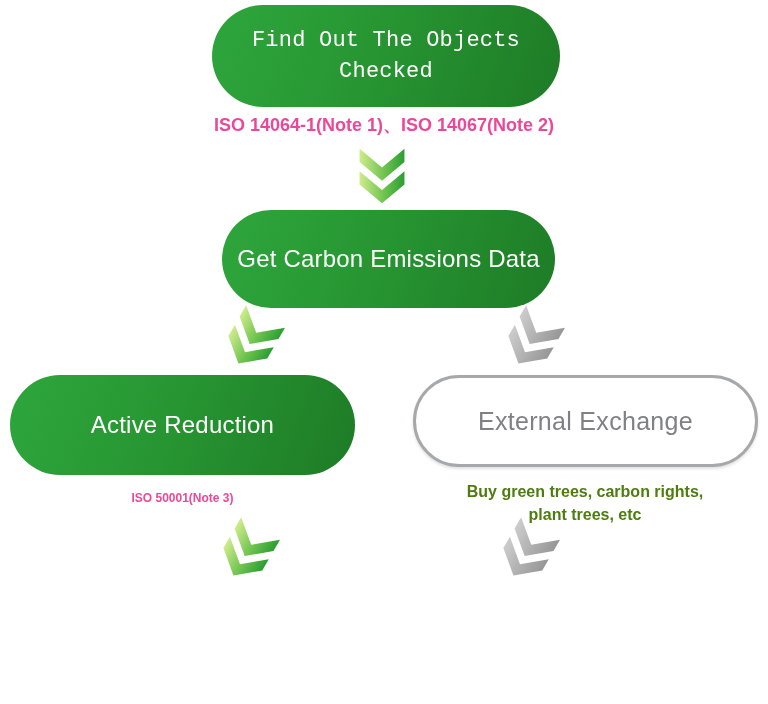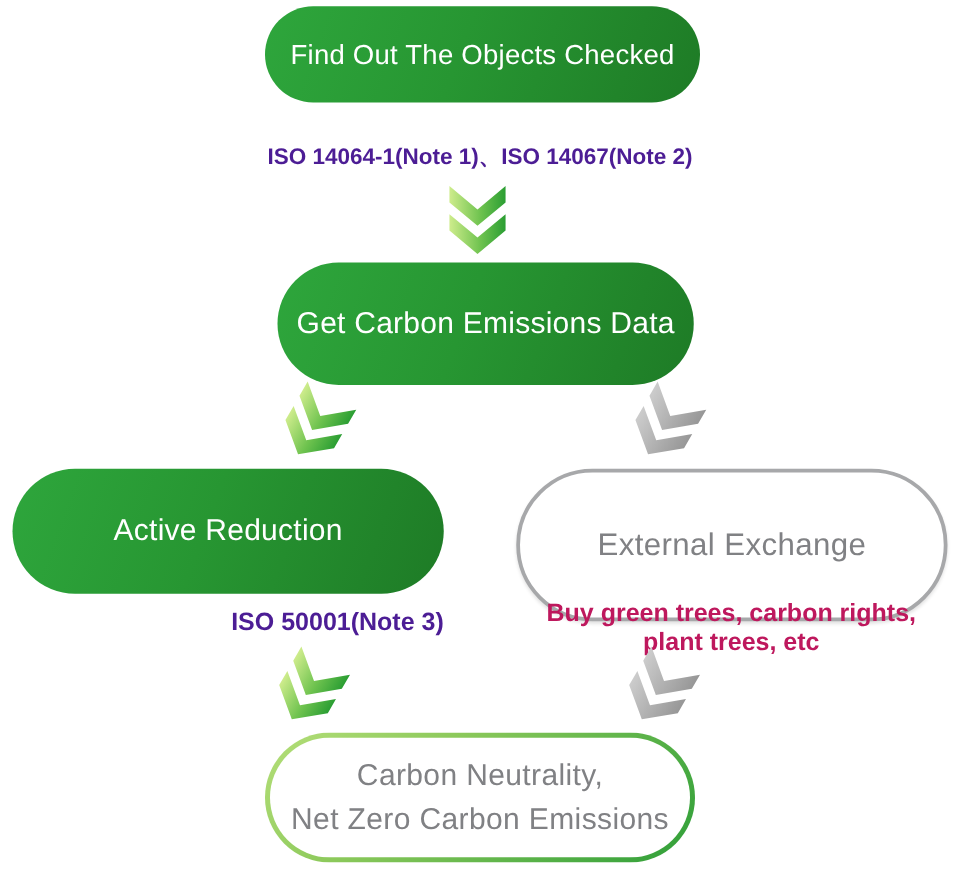--- a/index.html
+++ b/index.html
@@ -22,25 +22,25 @@
     flex-direction: column;
     align-items: center;
     justify-content: center;
     text-align: center;
     box-sizing: border-box;
   }
   .pill-green {
     background: linear-gradient(110deg, #2EA63C 0%, #279632 45%, #1E7B26 100%);
     color: #ffffff;
   }
-  .pill-top    { left: 212px; top: 5px;   width: 348px; height: 77px; }
+  .pill-top    { left: 212px; top: 5px;   width: 348px; height: 102px; font-family: Liberation Mono, monospace; }
   .pill-step2  { left: 222px; top: 210px; width: 333px; height: 98px;  }
   .pill-active { left: 10px;  top: 375px; width: 345px; height: 100px; }
   .pill-external {
-    left: 413px; top: 375px; width: 345px; height: 122px;
+    left: 413px; top: 375px; width: 345px; height: 92px;
     background: #ffffff;
     border: 3px solid #A7A8AA;
     color: #808184;
     box-shadow: 0 2px 3px rgba(0,0,0,0.12);
   }
   .pill-final {
     left: 212px; top: 586px; width: 344px; height: 104px;
     border: 4px solid transparent;
     background: linear-gradient(#ffffff, #ffffff) padding-box,
                 linear-gradient(135deg, #B5DF79 0%, #8CC95B 35%, #2E9E38 100%) border-box;
@@ -48,25 +48,25 @@
   }
   .line-reg  { font-size: 22px; font-weight: 400; line-height: 31px; letter-spacing: 0.2px; }
   .line-bold { font-size: 23px; font-weight: 700; line-height: 32px; letter-spacing: 0.2px; }
   .label-bold { font-size: 24px; font-weight: 400; letter-spacing: 0.2px; }
   .label-reg  { font-size: 25px; font-weight: 400; letter-spacing: 0.3px; }
   .final-line { font-size: 24px; font-weight: 400; line-height: 35px; letter-spacing: 0.3px; }
   .note {
     position: absolute;
     text-align: center;
     font-weight: 700;
-    color: #4c1d95;
+    color: #ec4899;
   }
   .note-iso1 { left: 160px; top: 112px; width: 448px; font-size: 18px; line-height: 26px; }
-  .note-iso3 { left: 10px;  top: 485px; width: 345px; font-size: 20px; line-height: 26px; text-align: right; }
-  .note-buy  { left: 405px; top: 480px; width: 360px; font-size: 20px; line-height: 23px; color: #be185d; }
+  .note-iso3 { left: 10px;  top: 485px; width: 345px; font-size: 12px; line-height: 26px; }
+  .note-buy  { left: 405px; top: 480px; width: 360px; font-size: 16px; line-height: 23px; color: #4d7c0f; }
   .chev {
     position: absolute;
     width: 60px;
     height: 58px;
   }
   .chev svg { width: 100%; height: 100%; display: block; overflow: visible; }
   .rot { transform: rotate(30deg); }
   .chev-down-1   { left: 352px; top: 147px; }
   .chev-br-left  { left: 222px; top: 311px; }
   .chev-br-right { left: 502px; top: 311px; }
@@ -146,18 +146,14 @@
     </svg>
   </div>
 
   <div class="chev rot chev-cv-right">
     <svg viewBox="0 0 64 62">
       <polygon points="8,2 32,22 56,2 56,16 32,36 8,16" fill="url(#gradChevGray)"></polygon>
       <polygon points="8,26 32,46 56,26 56,40 32,60 8,40" fill="url(#gradChevGray)"></polygon>
     </svg>
   </div>
 
-  <div class="pill pill-final">
-    <div class="final-line">Carbon Neutrality,</div>
-    <div class="final-line">Net Zero Carbon Emissions</div>
-  </div>
 
 </div>
 
 </body></html>

